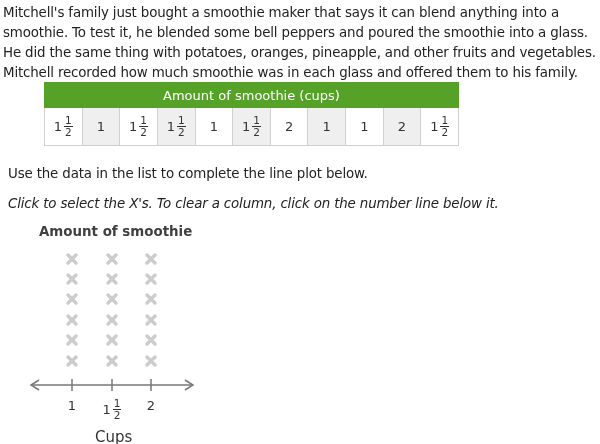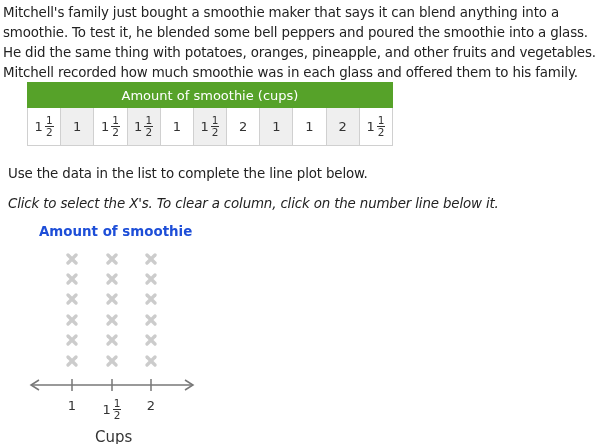--- a/index.html
+++ b/index.html
@@ -6,21 +6,21 @@
   body {
     width: 600px; height: 444px; position: relative; overflow: hidden;
     font-family: "DejaVu Sans", sans-serif; color: #222222;
   }
   .intro {
     position: absolute; left: 0; top: 0; width: 600px;
     font-size: 13.4px; line-height: 20px; margin: 3px;
     letter-spacing: -0.15px;
   }
   .data-table {
-    position: absolute; left: 27px; top: 82px; width: 366px;
+    position: absolute; left: 44px; top: 82px; width: 415px;
     border-collapse: collapse; table-layout: fixed;
   }
   .data-table th {
     background: #56a229; color: #ffffff; font-weight: normal;
     font-size: 13px; height: 24px; padding: 0; text-align: center;
     border: 1px solid #56a229;
   }
   .data-table td {
     height: 37px; padding: 0; text-align: center; font-size: 13px;
     border: 1px solid #d0d0d0; color: #333333;
@@ -30,21 +30,21 @@
   .frac .whole { font-size: 13px; }
   .frac .fr { display: inline-flex; flex-direction: column; align-items: center; font-size: 10.5px; line-height: 11px; }
   .frac .fr .num { border-bottom: 1px solid #333; padding: 0 1px; }
   .instr {
     position: absolute; left: 0; font-size: 13.4px; margin: 8px; letter-spacing: -0.15px;
   }
   .instr.one { top: 158px; }
   .instr.two { top: 188px; font-style: italic; text-align: center; }
   .plot-title {
     position: absolute; left: 39px; top: 224px; font-weight: bold;
-    font-size: 13.4px; margin: 0; color: #1d4ed8;
+    font-size: 13.4px; margin: 0; color: #404040;
   }
   .xmark {
     position: absolute; width: 14px; height: 14px; cursor: pointer;
   }
   .xmark svg { width: 14px; height: 14px; display: block; }
   .numline { position: absolute; left: 28px; top: 375px; width: 170px; height: 20px; cursor: pointer; }
   .tick-label {
     position: absolute; font-size: 12.5px; color: #333; text-align: center; width: 30px;
   }
   .axis-label {

